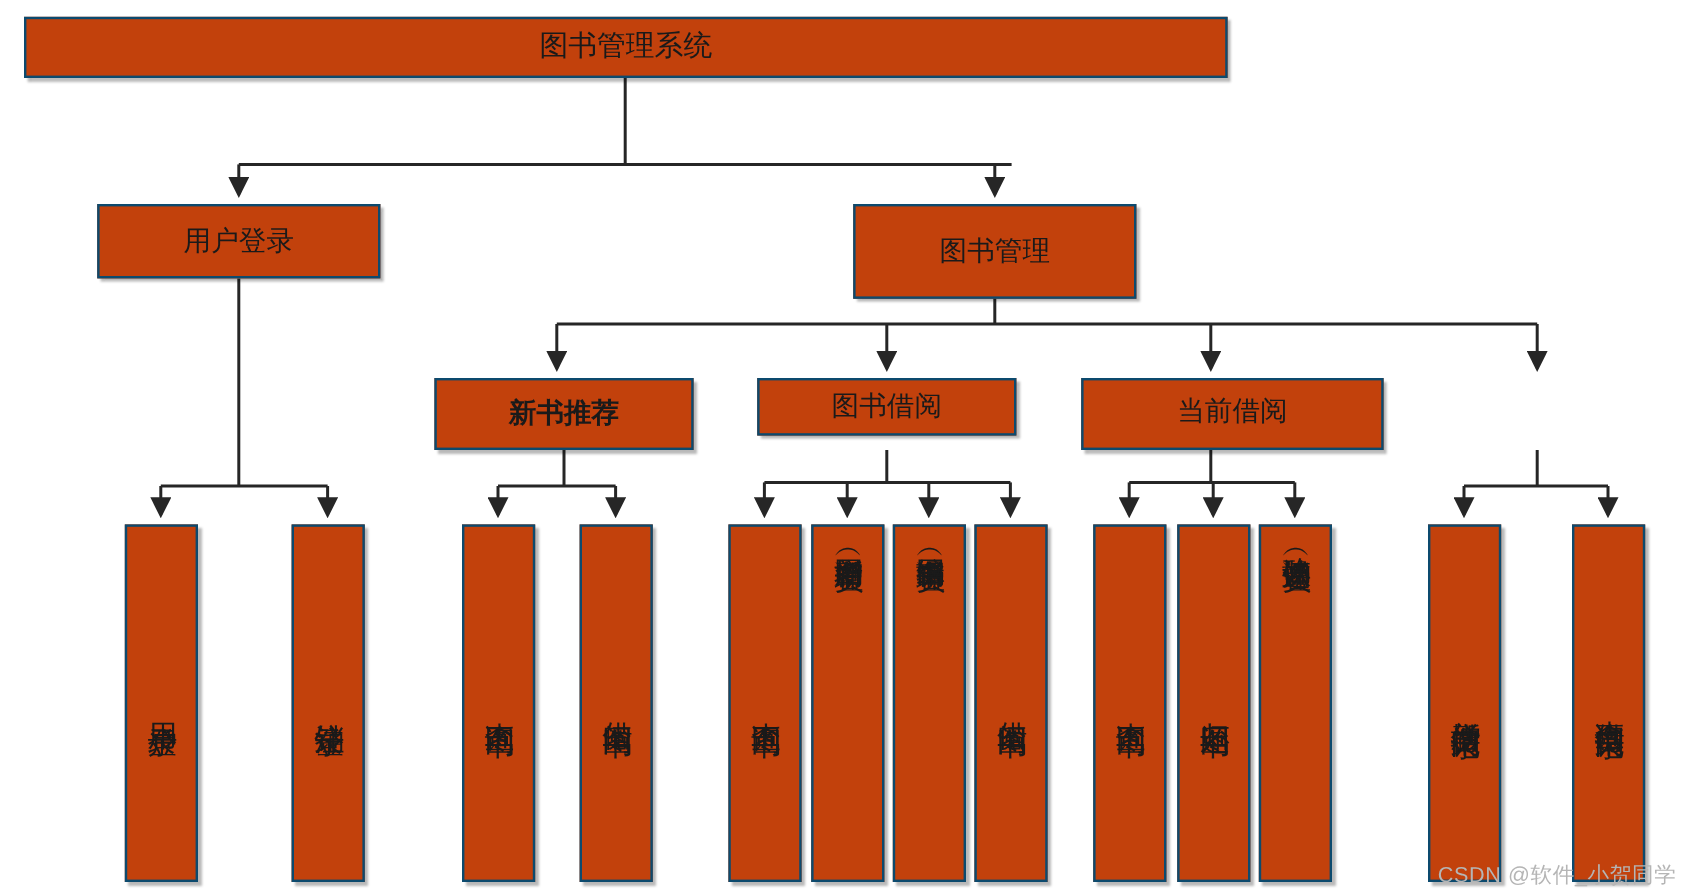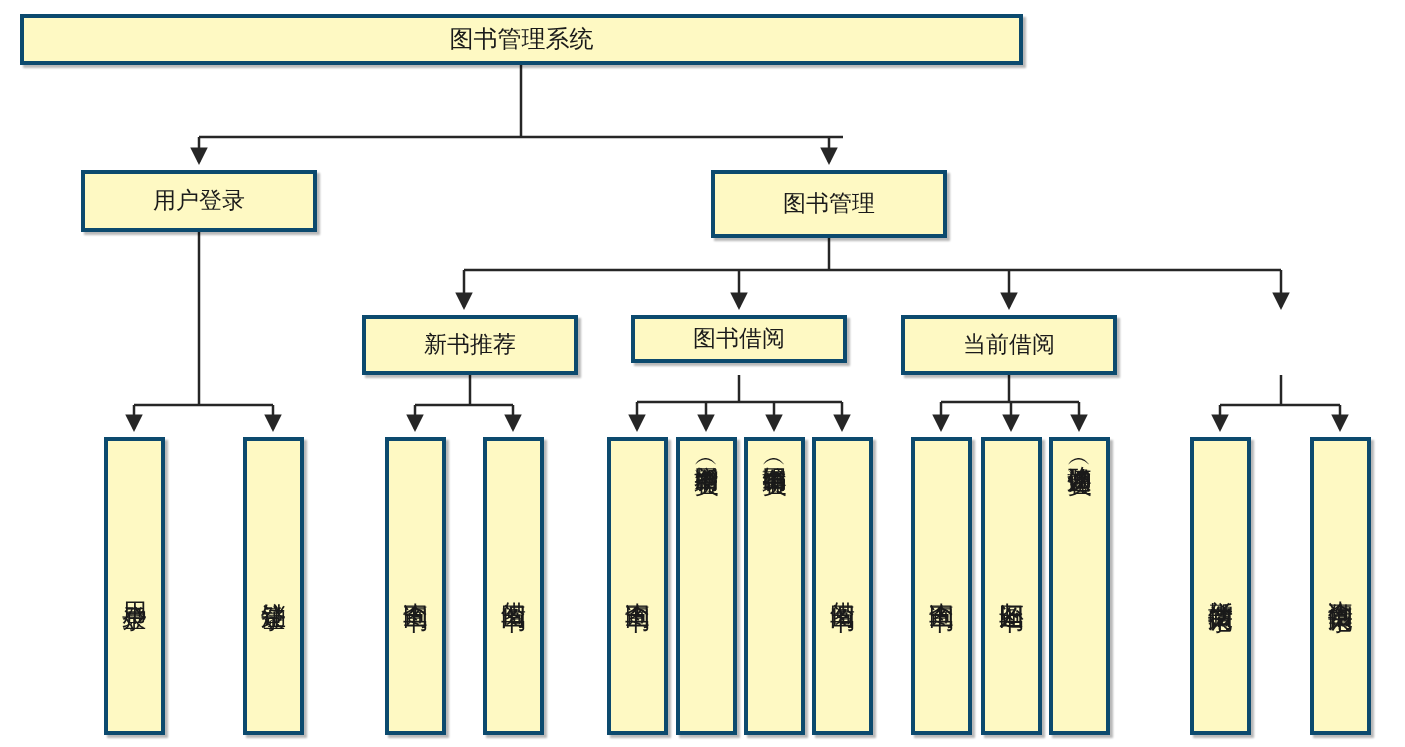--- a/index.html
+++ b/index.html
@@ -21,22 +21,22 @@
     position: absolute;
     left: 0;
     top: 0;
     width: 1405px;
     height: 747px;
     pointer-events: none;
   }
   .node {
     position: absolute;
     box-sizing: border-box;
-    background: #fef9c3;
-    border: 4px solid #0c4a6e;
+    background: #c2410c;
+    border: 2px solid #0c4a6e;
     box-shadow: 3px 3px 2px rgba(0,0,0,0.28);
     display: flex;
     align-items: center;
     justify-content: center;
     color: #1a1a1a;
     z-index: 2;
   }
   .node .label {
     display: block;
     text-align: center;
@@ -138,31 +138,31 @@
     </g>
   </svg>
 
   <div class="node h root" style="left: 20px; top: 14px; width: 1003px; height: 51px;">
     <span class="label">图书管理系统</span>
   </div>
 
   <div class="node h" style="left: 81px; top: 170px; width: 236px; height: 62px;">
     <span class="label">用户登录</span>
   </div>
-  <div class="node h" style="left: 711px; top: 170px; width: 236px; height: 68px;">
+  <div class="node h" style="left: 711px; top: 170px; width: 236px; height: 79px;">
     <span class="label">图书管理</span>
   </div>
 
-  <div class="node h" style="left: 362px; top: 315px; width: 216px; height: 60px;">
+  <div class="node h" style="left: 362px; top: 315px; width: 216px; height: 60px; font-weight: bold;">
     <span class="label">新书推荐</span>
   </div>
   <div class="node h" style="left: 631px; top: 315px; width: 216px; height: 48px;">
     <span class="label">图书借阅</span>
   </div>
-  <div class="node h" style="left: 901px; top: 315px; width: 216px; height: 60px;">
+  <div class="node h" style="left: 901px; top: 315px; width: 252px; height: 60px; font-family: Liberation Mono, monospace;">
     <span class="label">当前借阅</span>
   </div>
 
   <div class="node v centered" style="left: 104px; top: 437px; width: 61px; height: 298px;">
     <span class="label">用户登录</span>
   </div>
   <div class="node v centered" style="left: 243px; top: 437px; width: 61px; height: 298px;">
     <span class="label">注销登录</span>
   </div>
   <div class="node v centered" style="left: 385px; top: 437px; width: 61px; height: 298px;">
@@ -192,13 +192,14 @@
   <div class="node v tall-text" style="left: 1049px; top: 437px; width: 61px; height: 298px;">
     <span class="label">确认归还（管理员）</span>
   </div>
   <div class="node v centered" style="left: 1190px; top: 437px; width: 61px; height: 298px;">
     <span class="label">新增借阅记录</span>
   </div>
   <div class="node v centered" style="left: 1310px; top: 437px; width: 61px; height: 298px;">
     <span class="label">查询借阅记录</span>
   </div>
 
+  <div id="watermark">CSDN @软件_小贺同学</div>
 </div>
 
 </body></html>

